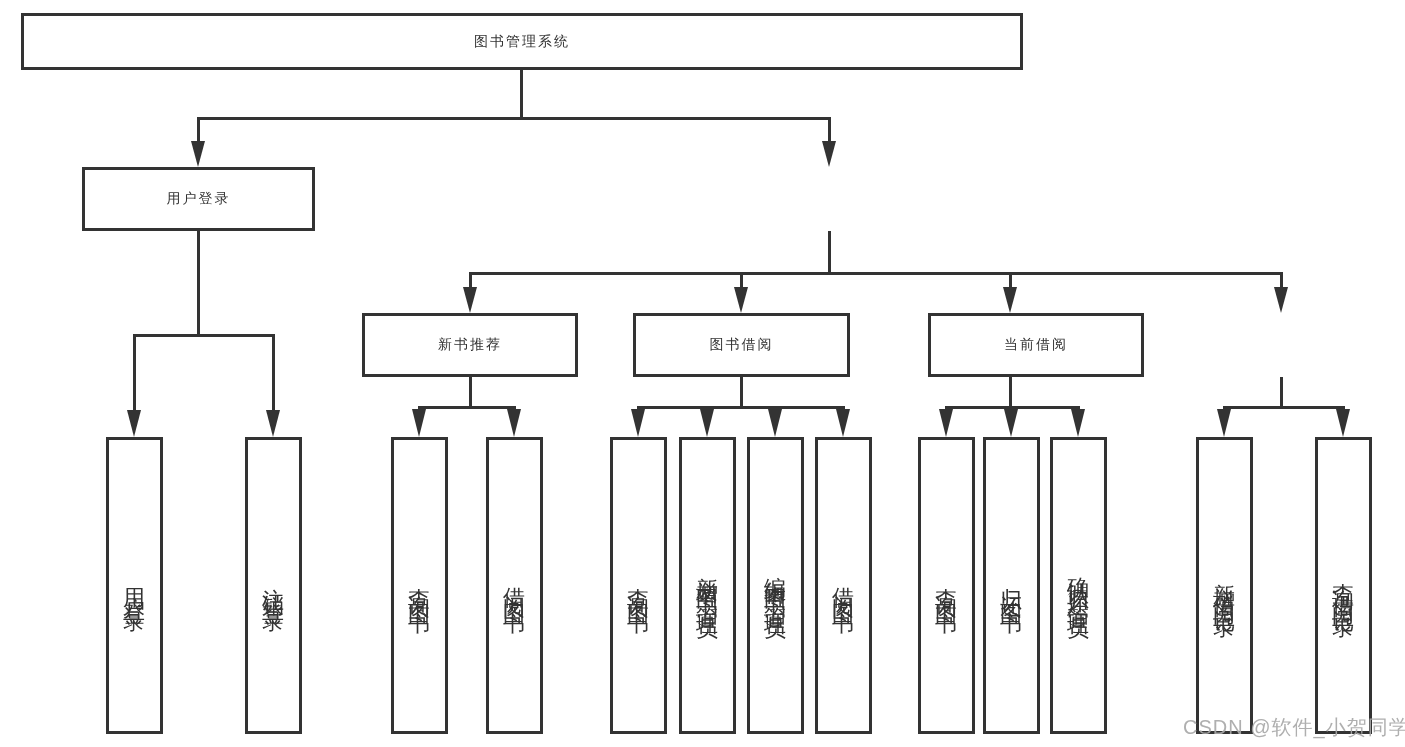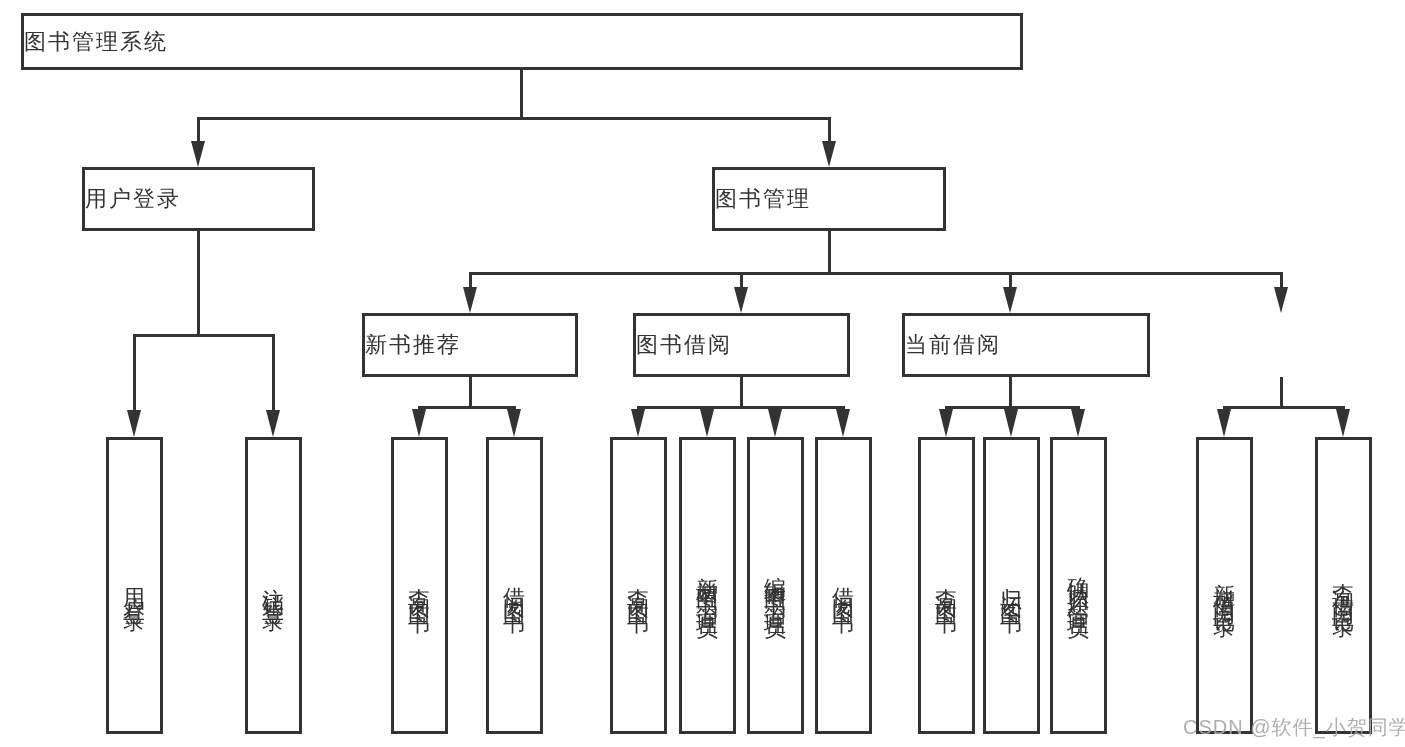--- a/index.html
+++ b/index.html
@@ -4,22 +4,22 @@
 <style>
   :root { --ln:#333333; --txt:#333333; }
   html,body { margin:0; padding:0; background:#ffffff; }
   #stage {
     position:relative; width:1405px; height:747px; background:#ffffff;
     font-family:"Liberation Sans","DejaVu Sans",sans-serif; color:var(--txt);
     overflow:hidden;
   }
   .box {
     position:absolute; box-sizing:border-box; background:#ffffff;
-    border:3px solid var(--ln); display:flex; align-items:center; 
-    font-size:22px; color:var(--txt); letter-spacing:2px;
+    border:3px solid var(--ln); display:flex; align-items:center; justify-content:center;
+    font-size:14px; color:var(--txt); letter-spacing:2px;
   }
   .leaf { position:absolute; box-sizing:border-box; background:#ffffff;
     border:3px solid var(--ln); display:flex; align-items:center; justify-content:center;
     width:57px; top:437px; height:297px;
   }
   .leaf span {
     writing-mode:vertical-rl; text-orientation:mixed;
     font-size:22px; letter-spacing:8px; line-height:1; color:var(--txt); white-space:nowrap;
   }
   .v { position:absolute; width:3px; background:var(--ln); }
@@ -46,23 +46,20 @@
   <div class="v" style="left:520px; top:70px; height:49px;"></div>
   <div class="h" style="left:196.5px; top:117px; width:634px;"></div>
   <div class="v" style="left:196.5px; top:119px; height:24px;"></div>
   <div class="v" style="left:827.5px; top:119px; height:24px;"></div>
   <div class="ar" style="left:190.5px; top:141px; border-top-width:26px;"></div>
   <div class="ar" style="left:821.5px; top:141px; border-top-width:26px;"></div>
 
   <div class="box" style="left:82px; top:167px; width:233px; height:64px;">
     <span>用户登录</span>
   </div>
-  <div class="box" style="left:712px; top:167px; width:234px; height:64px;">
-    <span>图书管理</span>
-  </div>
 
   <div class="v" style="left:196.5px; top:231px; height:105px;"></div>
   <div class="h" style="left:132.5px; top:334px; width:142px;"></div>
   <div class="v" style="left:132.5px; top:336px; height:74px;"></div>
   <div class="v" style="left:271.5px; top:336px; height:74px;"></div>
   <div class="ar" style="left:126.5px; top:410px;"></div>
   <div class="ar" style="left:265.5px; top:410px;"></div>
 
   <div class="v" style="left:827.5px; top:231px; height:43px;"></div>
   <div class="h" style="left:468.5px; top:271.5px; width:814px;"></div>
@@ -74,21 +71,21 @@
   <div class="ar" style="left:733.5px; top:287px; border-top-width:26px;"></div>
   <div class="ar" style="left:1002.5px; top:287px; border-top-width:26px;"></div>
   <div class="ar" style="left:1273.5px; top:287px; border-top-width:26px;"></div>
 
   <div class="box" style="left:633px; top:313px; width:217px; height:64px;">
     <span>图书借阅</span>
   </div>
   <div class="box" style="left:362px; top:313px; width:216px; height:64px;">
     <span>新书推荐</span>
   </div>
-  <div class="box" style="left:902px; top:313px; width:248px; height:64px;">
+  <div class="box" style="left:928px; top:313px; width:216px; height:64px;">
     <span>当前借阅</span>
   </div>
 
   <div class="v" style="left:468.5px; top:377px; height:31px;"></div>
   <div class="h" style="left:417.5px; top:405.5px; width:98px;"></div>
   <div class="ar" style="left:411.5px; top:409px; border-top-width:28px;"></div>
   <div class="ar" style="left:506.5px; top:409px; border-top-width:28px;"></div>
 
   <div class="v" style="left:739.5px; top:377px; height:31px;"></div>
   <div class="h" style="left:636.5px; top:405.5px; width:208px;"></div>

